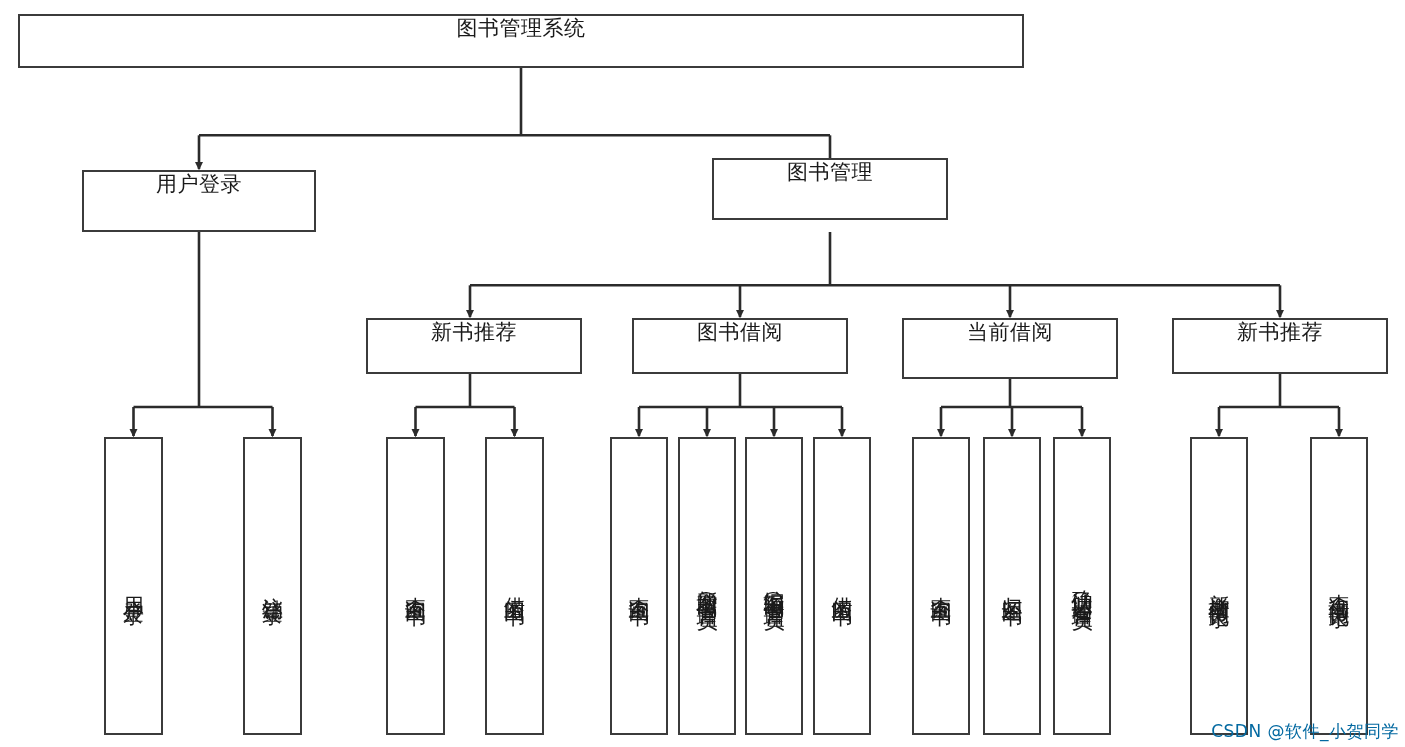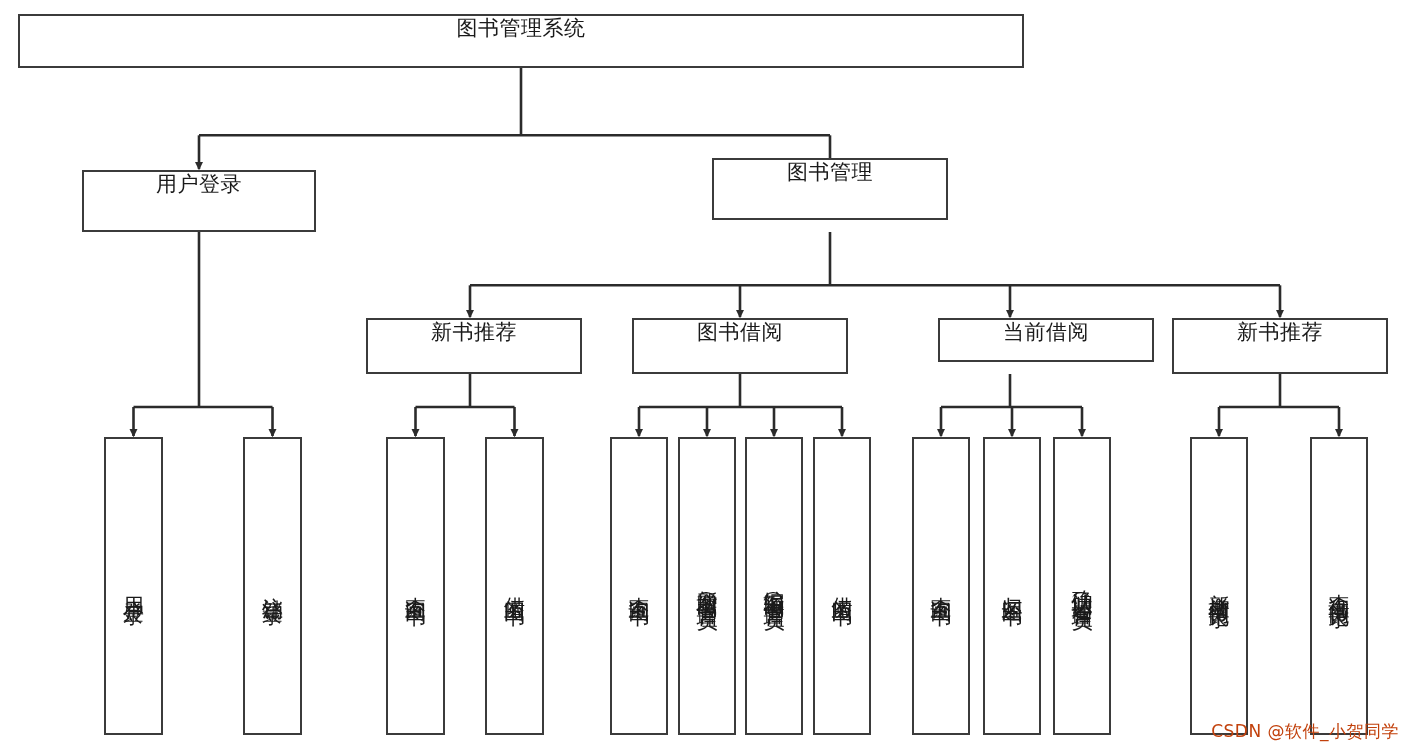--- a/index.html
+++ b/index.html
@@ -61,21 +61,21 @@
     letter-spacing: 3px;
     line-height: 1.05;
     white-space: nowrap;
     max-height: 100%;
   }
   #watermark {
     position: absolute;
     right: 6px;
     bottom: 4px;
     font-size: 17px;
-    color: #c2410c;
+    color: #0369a1;
     letter-spacing: 0.5px;
     white-space: nowrap;
     pointer-events: none;
   }
 </style>
 </head>
 <body>
 
 <div id="diagram-root">
 
@@ -131,21 +131,21 @@
       </div>
       <div class="node horizontal" style="left: 712px; top: 158px; width: 236px; height: 62px;">
         <span class="label">图书管理</span>
       </div>
       <div class="node horizontal" style="left: 366px; top: 318px; width: 216px; height: 56px;">
         <span class="label">新书推荐</span>
       </div>
       <div class="node horizontal" style="left: 632px; top: 318px; width: 216px; height: 56px;">
         <span class="label">图书借阅</span>
       </div>
-      <div class="node horizontal" style="left: 902px; top: 318px; width: 216px; height: 44px; margin-left: 36px;">
+      <div class="node horizontal" style="left: 902px; top: 318px; width: 216px; height: 61px;">
         <span class="label">当前借阅</span>
       </div>
       <div class="node horizontal" style="left: 1172px; top: 318px; width: 216px; height: 56px;">
         <span class="label">新书推荐</span>
       </div>
       <div class="node vertical" style="left: 104px; top: 437px; width: 59px; height: 298px;">
         <span class="label">用户登录</span>
       </div>
       <div class="node vertical" style="left: 243px; top: 437px; width: 59px; height: 298px;">
         <span class="label">注销登录</span>

